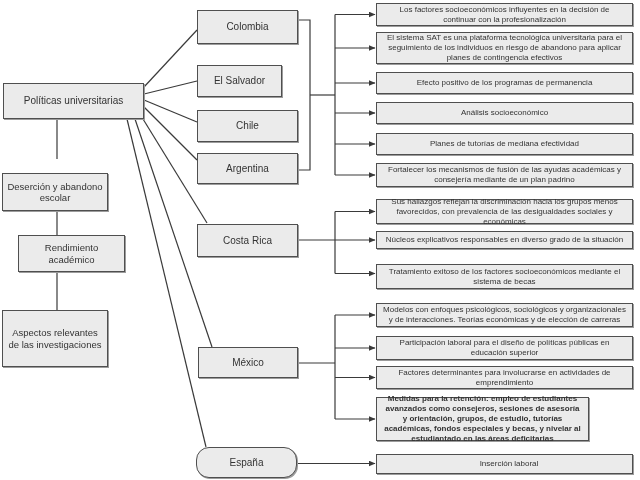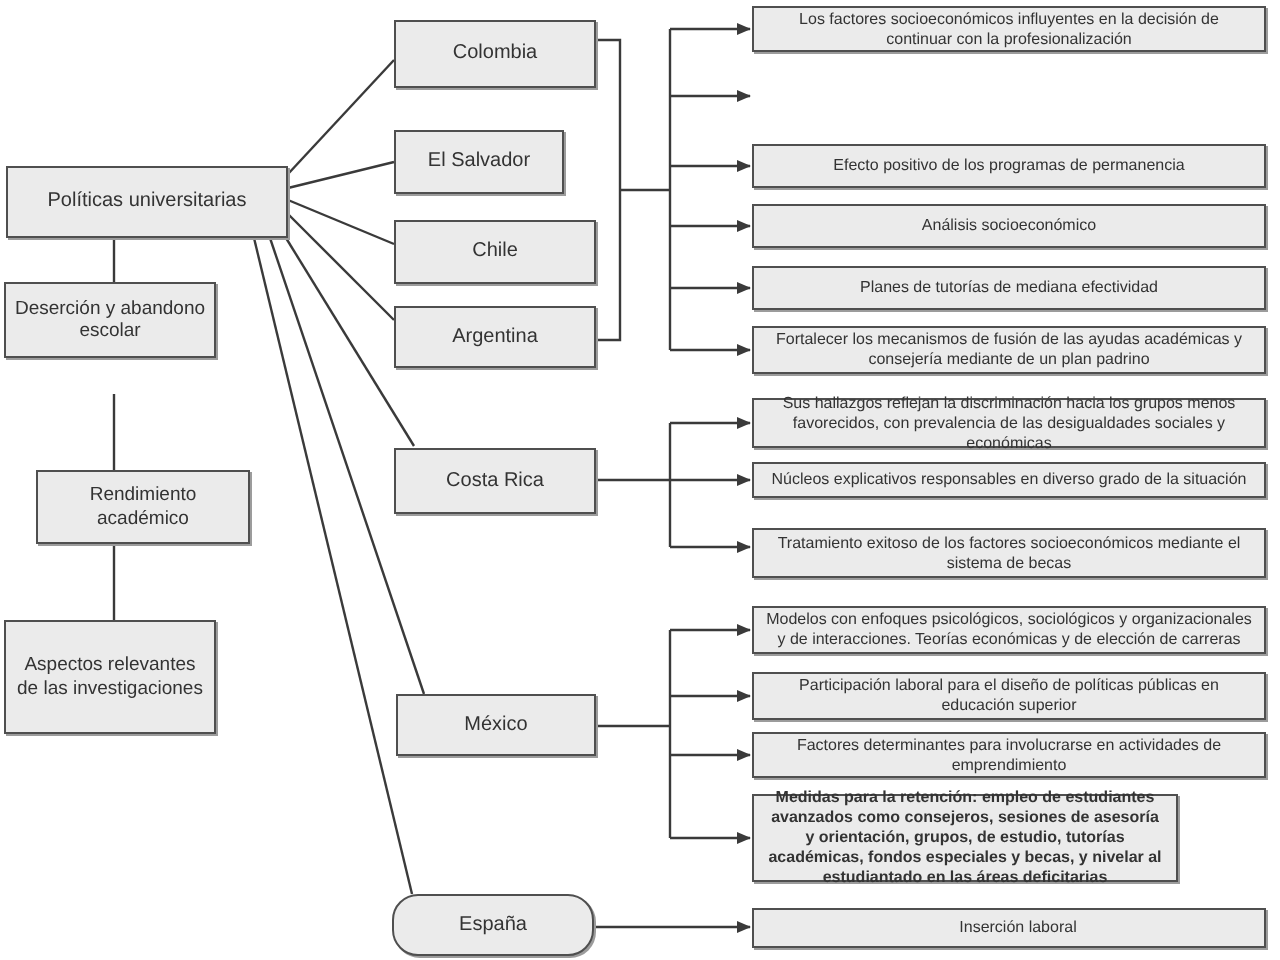--- a/index.html
+++ b/index.html
@@ -83,33 +83,34 @@
       <line x1="335" y1="377.5" x2="375" y2="377.5" marker-end="url(#arrow)"></line>
       <line x1="335" y1="419" x2="375" y2="419" marker-end="url(#arrow)"></line>
     </g>
 
     <g>
       <line x1="298" y1="463.5" x2="375" y2="463.5" marker-end="url(#arrow)"></line>
     </g>
   </svg>
 
   <div class="node root" style="left:3px;top:83px;width:141px;height:36px;">Políticas universitarias</div>
-  <div class="node left" style="left:2px;top:141px;width:106px;height:38px;">Deserción y abandono escolar</div>
+  <div class="node left" style="left:2px;top:173px;width:106px;height:38px;">Deserción y abandono escolar</div>
   <div class="node left" style="left:1px;top:235px;width:107px;height:37px;margin-left:17px;">Rendimiento académico</div>
   <div class="node left" style="left:2px;top:310px;width:106px;height:57px;">Aspectos relevantes de las investigaciones</div>
 
   <div class="node country" style="left:197px;top:10px;width:101px;height:34px;">Colombia</div>
   <div class="node country" style="left:197px;top:65px;width:85px;height:32px;">El Salvador</div>
   <div class="node country" style="left:197px;top:110px;width:101px;height:32px;">Chile</div>
   <div class="node country" style="left:197px;top:153px;width:101px;height:31px;">Argentina</div>
   <div class="node country" style="left:197px;top:224px;width:101px;height:33px;">Costa Rica</div>
   <div class="node country" style="left:198px;top:347px;width:100px;height:31px;">México</div>
   <div class="node country" style="left:196px;top:447px;width:101px;height:31px;border-radius:13px;">España</div>
 
   <div class="node finding" style="left:376px;top:3px;width:257px;height:23px;">Los factores socioeconómicos influyentes en la decisión de continuar con la profesionalización</div>
+  <div class="node finding" style="left:376px;top:32px;width:257px;height:32px;">El sistema SAT es una plataforma tecnológica universitaria para el seguimiento de los individuos en riesgo de abandono para aplicar planes de contingencia efectivos</div>
   <div class="node finding" style="left:376px;top:72px;width:257px;height:22px;">Efecto positivo de los programas de permanencia</div>
   <div class="node finding" style="left:376px;top:102px;width:257px;height:22px;">Análisis socioeconómico</div>
   <div class="node finding" style="left:376px;top:133px;width:257px;height:22px;">Planes de tutorías de mediana efectividad</div>
   <div class="node finding" style="left:376px;top:163px;width:257px;height:24px;">Fortalecer los mecanismos de fusión de las ayudas académicas y consejería mediante de un plan padrino</div>
   <div class="node finding" style="left:376px;top:199px;width:257px;height:25px;">Sus hallazgos reflejan la discriminación hacia los grupos menos favorecidos, con prevalencia de las desigualdades sociales y económicas</div>
   <div class="node finding" style="left:376px;top:231px;width:257px;height:18px;">Núcleos explicativos responsables en diverso grado de la situación</div>
   <div class="node finding" style="left:376px;top:264px;width:257px;height:25px;">Tratamiento exitoso de los factores socioeconómicos mediante el sistema de becas</div>
   <div class="node finding" style="left:376px;top:303px;width:257px;height:24px;">Modelos con enfoques psicológicos, sociológicos y organizacionales y de interacciones. Teorías económicas y de elección de carreras</div>
   <div class="node finding" style="left:376px;top:336px;width:257px;height:24px;">Participación laboral para el diseño de políticas públicas en educación superior</div>
   <div class="node finding" style="left:376px;top:366px;width:257px;height:23px;">Factores determinantes para involucrarse en actividades de emprendimiento</div>

